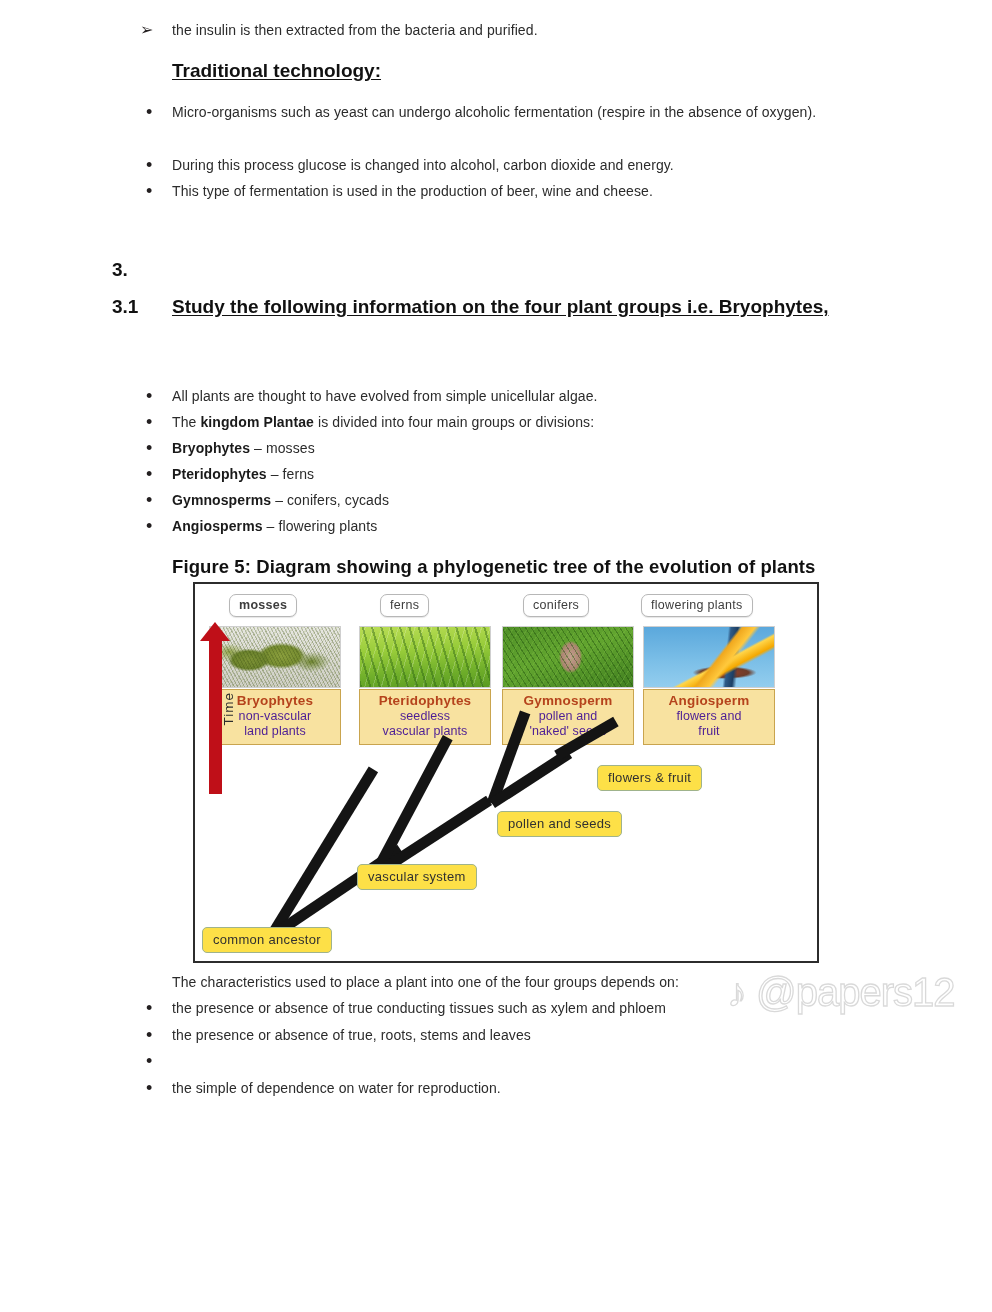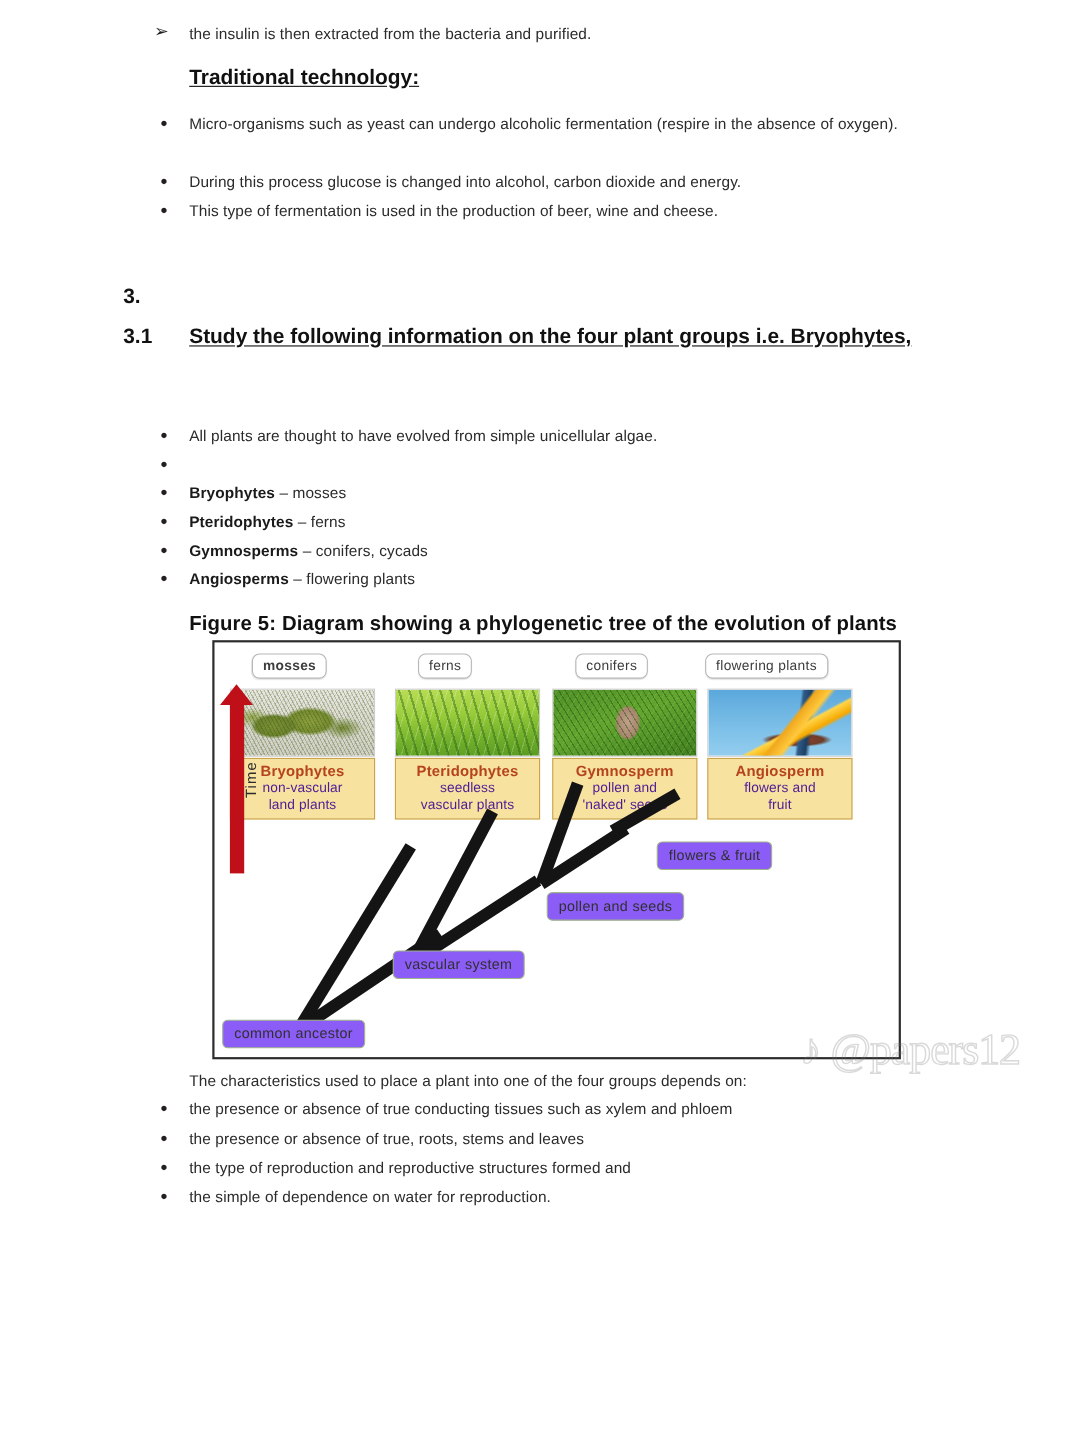--- a/index.html
+++ b/index.html
@@ -172,21 +172,21 @@
   .ybox .ysub {
     font-size: 12.5px;
     color: #4c1d95;
     display: block;
     letter-spacing: .1px;
   }
 
   
   .gbox {
     position: absolute;
-    background: #8b5cf6;
+    background: #fde047;
     border: 1px solid #9fb38c;
     border-radius: 5px;
     font-size: 13px;
     color: #303030;
     padding: 4px 10px 5px;
     white-space: nowrap;
     letter-spacing: .3px;
     z-index: 5;
   }
 
@@ -221,25 +221,25 @@
     color: #2c2c2c;
     writing-mode: vertical-rl;
     transform: rotate(180deg);
     letter-spacing: 1px;
     z-index: 3;
   }
 
   
   .watermark {
     position: absolute;
-    left: 727px; top: 930px;
+    left: 727px; top: 970px;
     font-size: 40px;
     color: rgba(255,255,255,0);
     -webkit-text-stroke: 1.3px rgba(120,120,120,.28);
-    font-family: Liberation Serif, serif;
+    font-family: Liberation Sans, sans-serif;
     letter-spacing: -1px;
     z-index: 30;
     pointer-events: none;
     white-space: nowrap;
   }
 </style>
 </head>
 <body>
 
 <div class="page">
@@ -269,20 +269,21 @@
   <div class="num" style="left:112px; top:292px;">3.1</div>
   <div class="heading-u" style="position:absolute; left:172px; top:292px;">Study the following information on the four plant groups i.e. Bryophytes,</div>
 
   <div class="row" style="left:140px; top:381px; width:800px;">
     <span class="bullet-dot">•</span>
     <span class="txt">All plants are thought to have evolved from simple unicellular algae.</span>
   </div>
 
   <div class="row" style="left:140px; top:407px; width:800px;">
     <span class="bullet-dot">•</span>
+    <span class="txt"><span>The </span><b>kingdom Plantae</b><span> is divided into four main groups or divisions:</span></span>
   </div>
 
   <div class="row" style="left:140px; top:433px; width:800px;">
     <span class="bullet-dot">•</span>
     <span class="txt"><b>Bryophytes</b><span> – mosses</span></span>
   </div>
   <div class="row" style="left:140px; top:459px; width:800px;">
     <span class="bullet-dot">•</span>
     <span class="txt"><b>Pteridophytes</b><span> – ferns</span></span>
   </div>
@@ -371,20 +372,19 @@
   <div class="row" style="left:140px; top:993px; width:820px;">
     <span class="bullet-dot">•</span>
     <span class="txt">the presence or absence of true conducting tissues such as xylem and phloem</span>
   </div>
   <div class="row" style="left:140px; top:1020px; width:820px;">
     <span class="bullet-dot">•</span>
     <span class="txt">the presence or absence of true, roots, stems and leaves</span>
   </div>
   <div class="row" style="left:140px; top:1046px; width:820px;">
     <span class="bullet-dot">•</span>
-    <span class="txt">the type of reproduction and reproductive structures formed and</span>
   </div>
   <div class="row" style="left:140px; top:1073px; width:820px;">
     <span class="bullet-dot">•</span>
     <span class="txt">the simple of dependence on water for reproduction.</span>
   </div>
 
 </div>
 
 </body></html>

